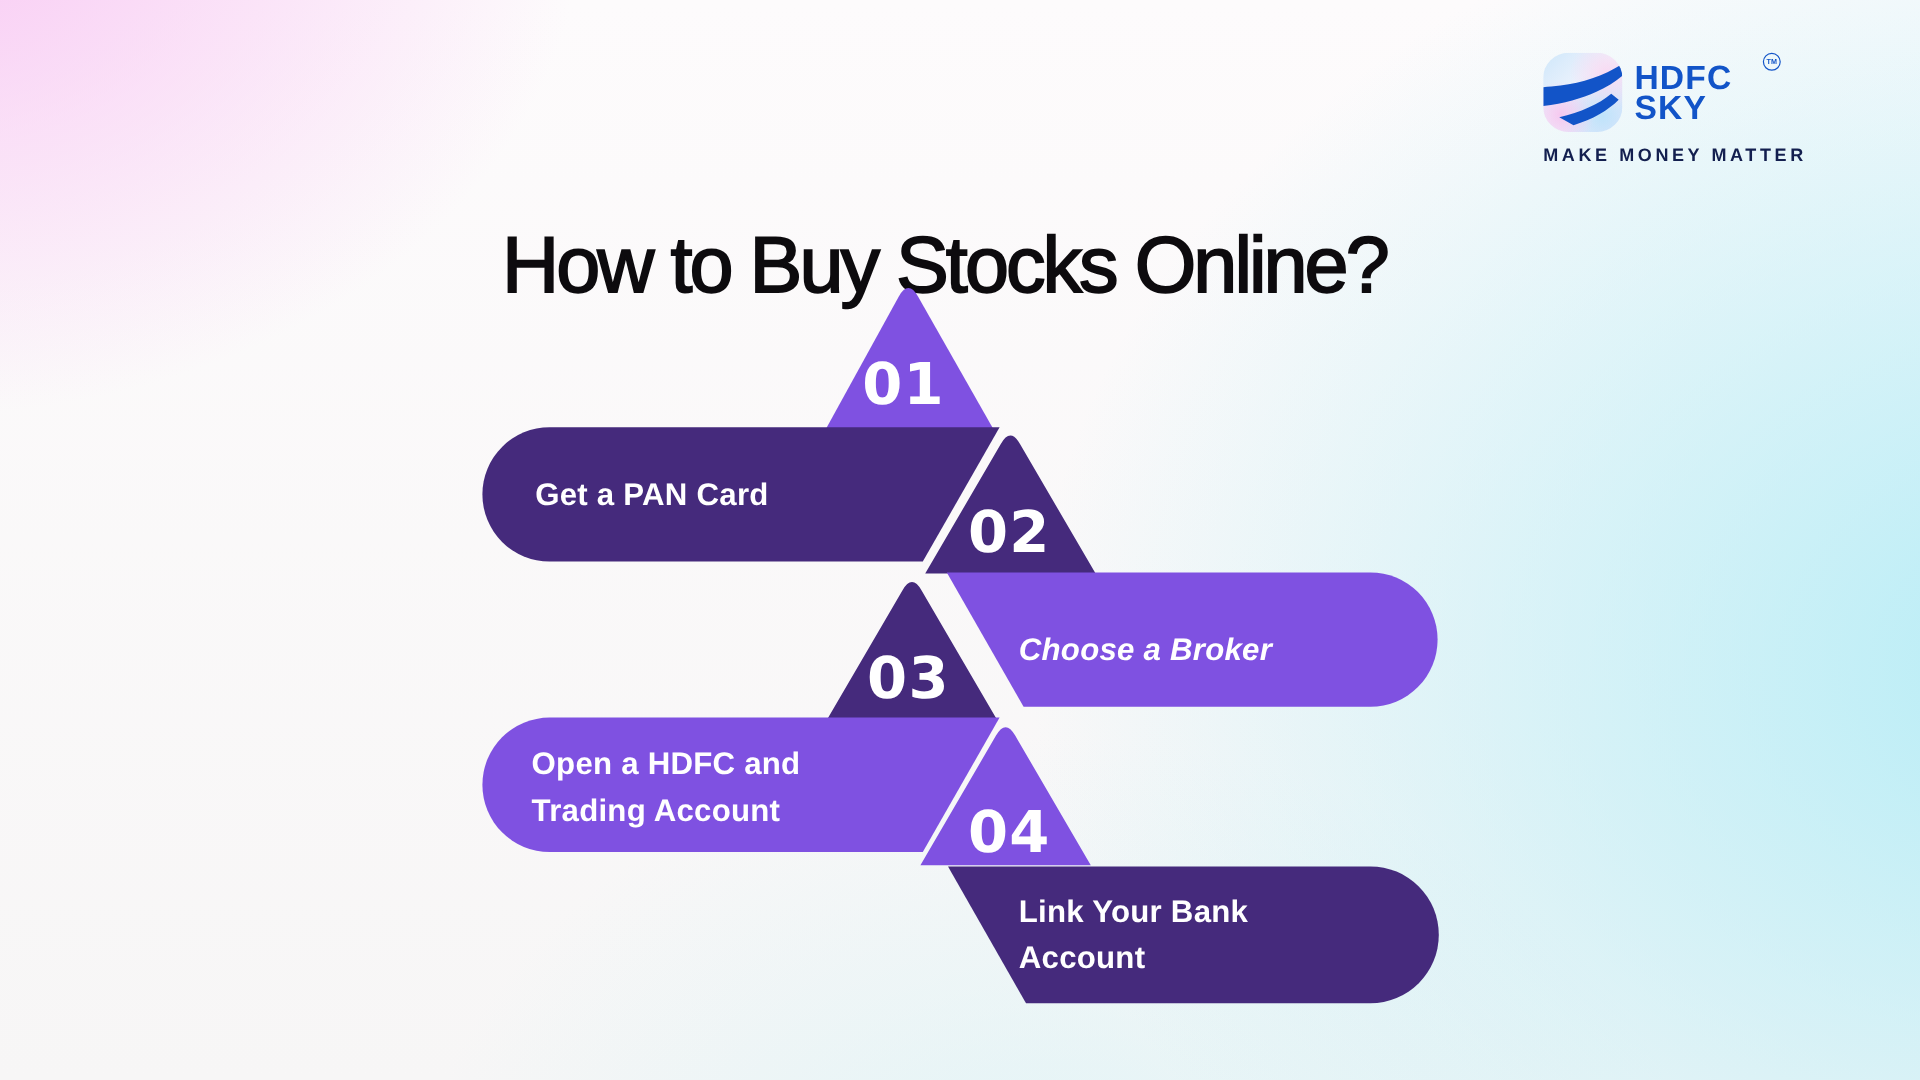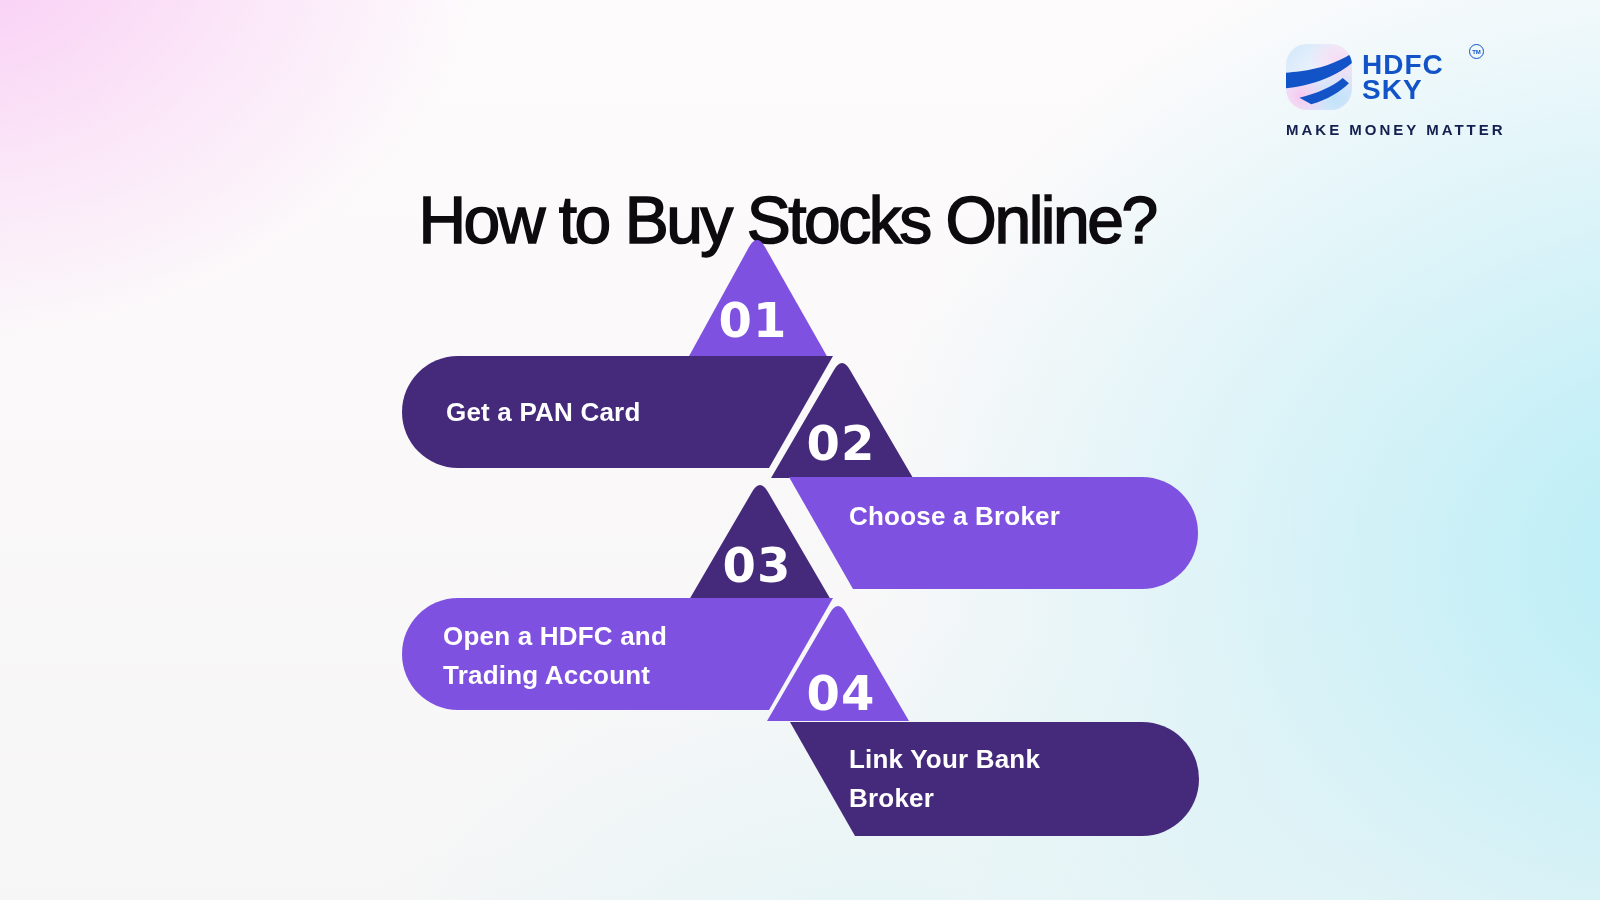--- a/index.html
+++ b/index.html
@@ -56,21 +56,21 @@
   .step-number{
     font-family:"DejaVu Sans", sans-serif;
     font-weight:bold;font-size:48px;letter-spacing:1px;
   }
   .bar-label{
     position:absolute;display:flex;align-items:center;
     color:#ffffff;font-size:26px;font-weight:700;
     line-height:39px;white-space:pre-line;letter-spacing:0.2px;
   }
   .label-1{left:446px;top:356px;height:112px;}
-  .label-2{left:849px;top:452px;height:128px;}
+  .label-2{left:849px;top:477px;height:128px;font-style:italic;}
   .label-3{left:443px;top:600px;height:112px;}
   .label-4{left:849px;top:722px;height:114px;}
 </style>
 </head>
 <body>
 
 <div class="canvas">
 
   <h1 class="page-title">How to Buy Stocks Online?</h1>
 
@@ -108,15 +108,15 @@
     <path d="M 767 721 L 830 613 Q 838 599 846 613 L 909 721 Z" fill="#7f51e1"></path>
     <path d="M 790 722 L 1142 722 A 57 57 0 0 1 1142 836 L 855 836 Z" fill="#452a7c"></path>
     <text class="step-number" x="841" y="710" text-anchor="middle" fill="#ffffff">04</text>
   </svg>
 
   <div class="bar-label label-1">Get a PAN Card</div>
   <div class="bar-label label-2">Choose a Broker</div>
   <div class="bar-label label-3">Open a HDFC and
 Trading Account</div>
   <div class="bar-label label-4">Link Your Bank
-Broker</div>
+Account</div>
 
 </div>
 
 </body></html>

